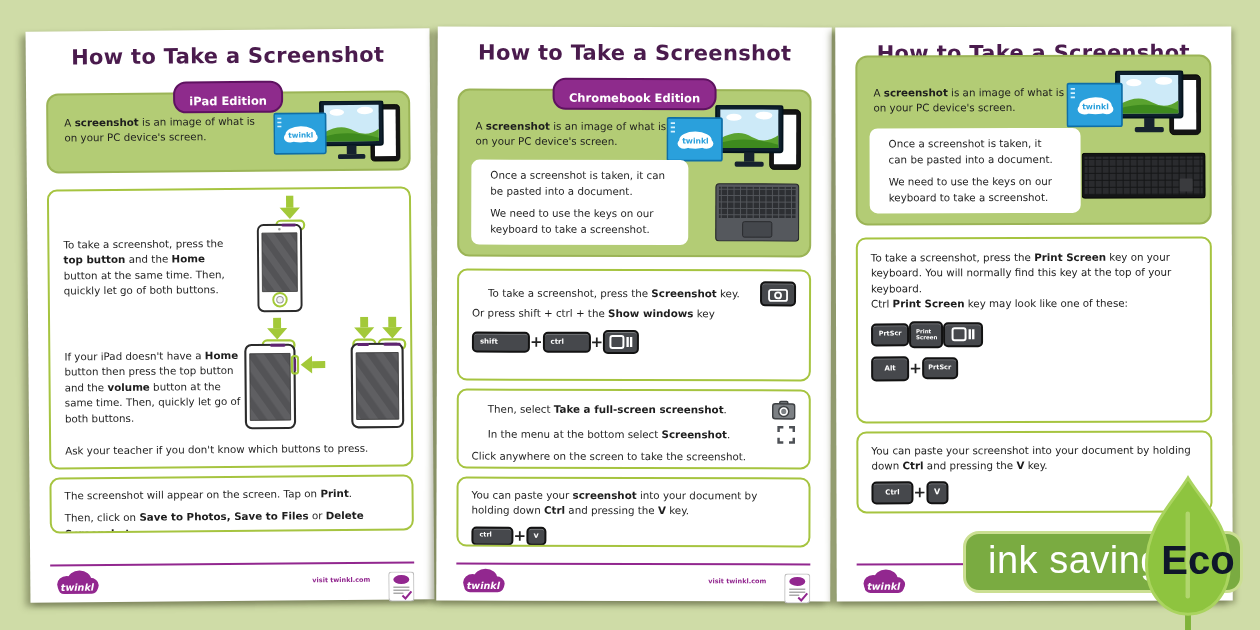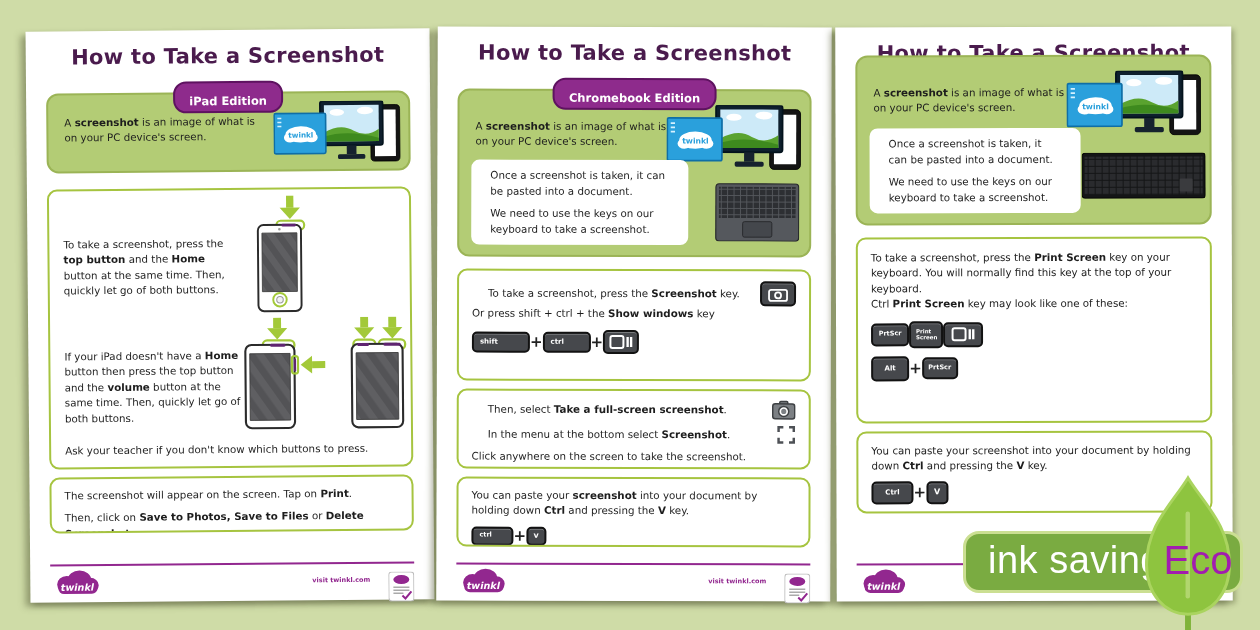--- a/index.html
+++ b/index.html
@@ -59,21 +59,21 @@
   .p2box3{height:70px;margin-top:8px;padding-top:9px;}
   .p3box1{height:186px;padding-top:11px;}
   .p3box2{height:82px;margin-top:8px;padding-top:10px;}.mt9{margin-top:9px;}.mt14{margin-top:14px;}
   .rule{position:absolute;left:20px;right:20px;bottom:50px;height:2.5px;background:var(--brand-purple);}
   .logo{position:absolute;left:20px;bottom:16px;width:52px;height:32px;}
   .visit{position:absolute;right:64px;bottom:30px;font-size:6.5px;font-weight:bold;color:var(--brand-purple);}
   .qbadge{position:absolute;right:20px;bottom:12px;width:26px;height:30px;}
   .eco-banner{position:absolute;left:963px;top:531px;width:280px;height:62px;background:var(--eco-green);border:3px solid #cbdf92;border-radius:16px;z-index:20;}
   .eco-banner span{display:block;font-family:"Liberation Sans",sans-serif;font-size:38px;color:#fff;line-height:52px;padding-left:22px;letter-spacing:.5px;}
   .eco-leaf{position:absolute;left:1136px;top:474px;width:104px;height:158px;z-index:21;}
-  .eco-text{position:absolute;left:1156px;top:538px;width:84px;text-align:center;font-family:"Liberation Sans",sans-serif;font-weight:normal;font-size:40px;color:#a21caf;z-index:22;}
+  .eco-text{position:absolute;left:1156px;top:538px;width:84px;text-align:center;font-family:"Liberation Sans",sans-serif;font-weight:bold;font-size:40px;color:#0f172a;z-index:22;}
   svg text{font-family:"DejaVu Sans",sans-serif;}
 </style>
 </head>
 <body>
 
 <svg width="0" height="0" style="position:absolute" aria-hidden="true">
   <defs>
     <pattern id="stripes" width="16" height="16" patternUnits="userSpaceOnUse" patternTransform="rotate(-35)">
       <rect width="16" height="16" fill="#5f5f62"></rect>
         <rect width="8" height="16" fill="#535356"></rect>

